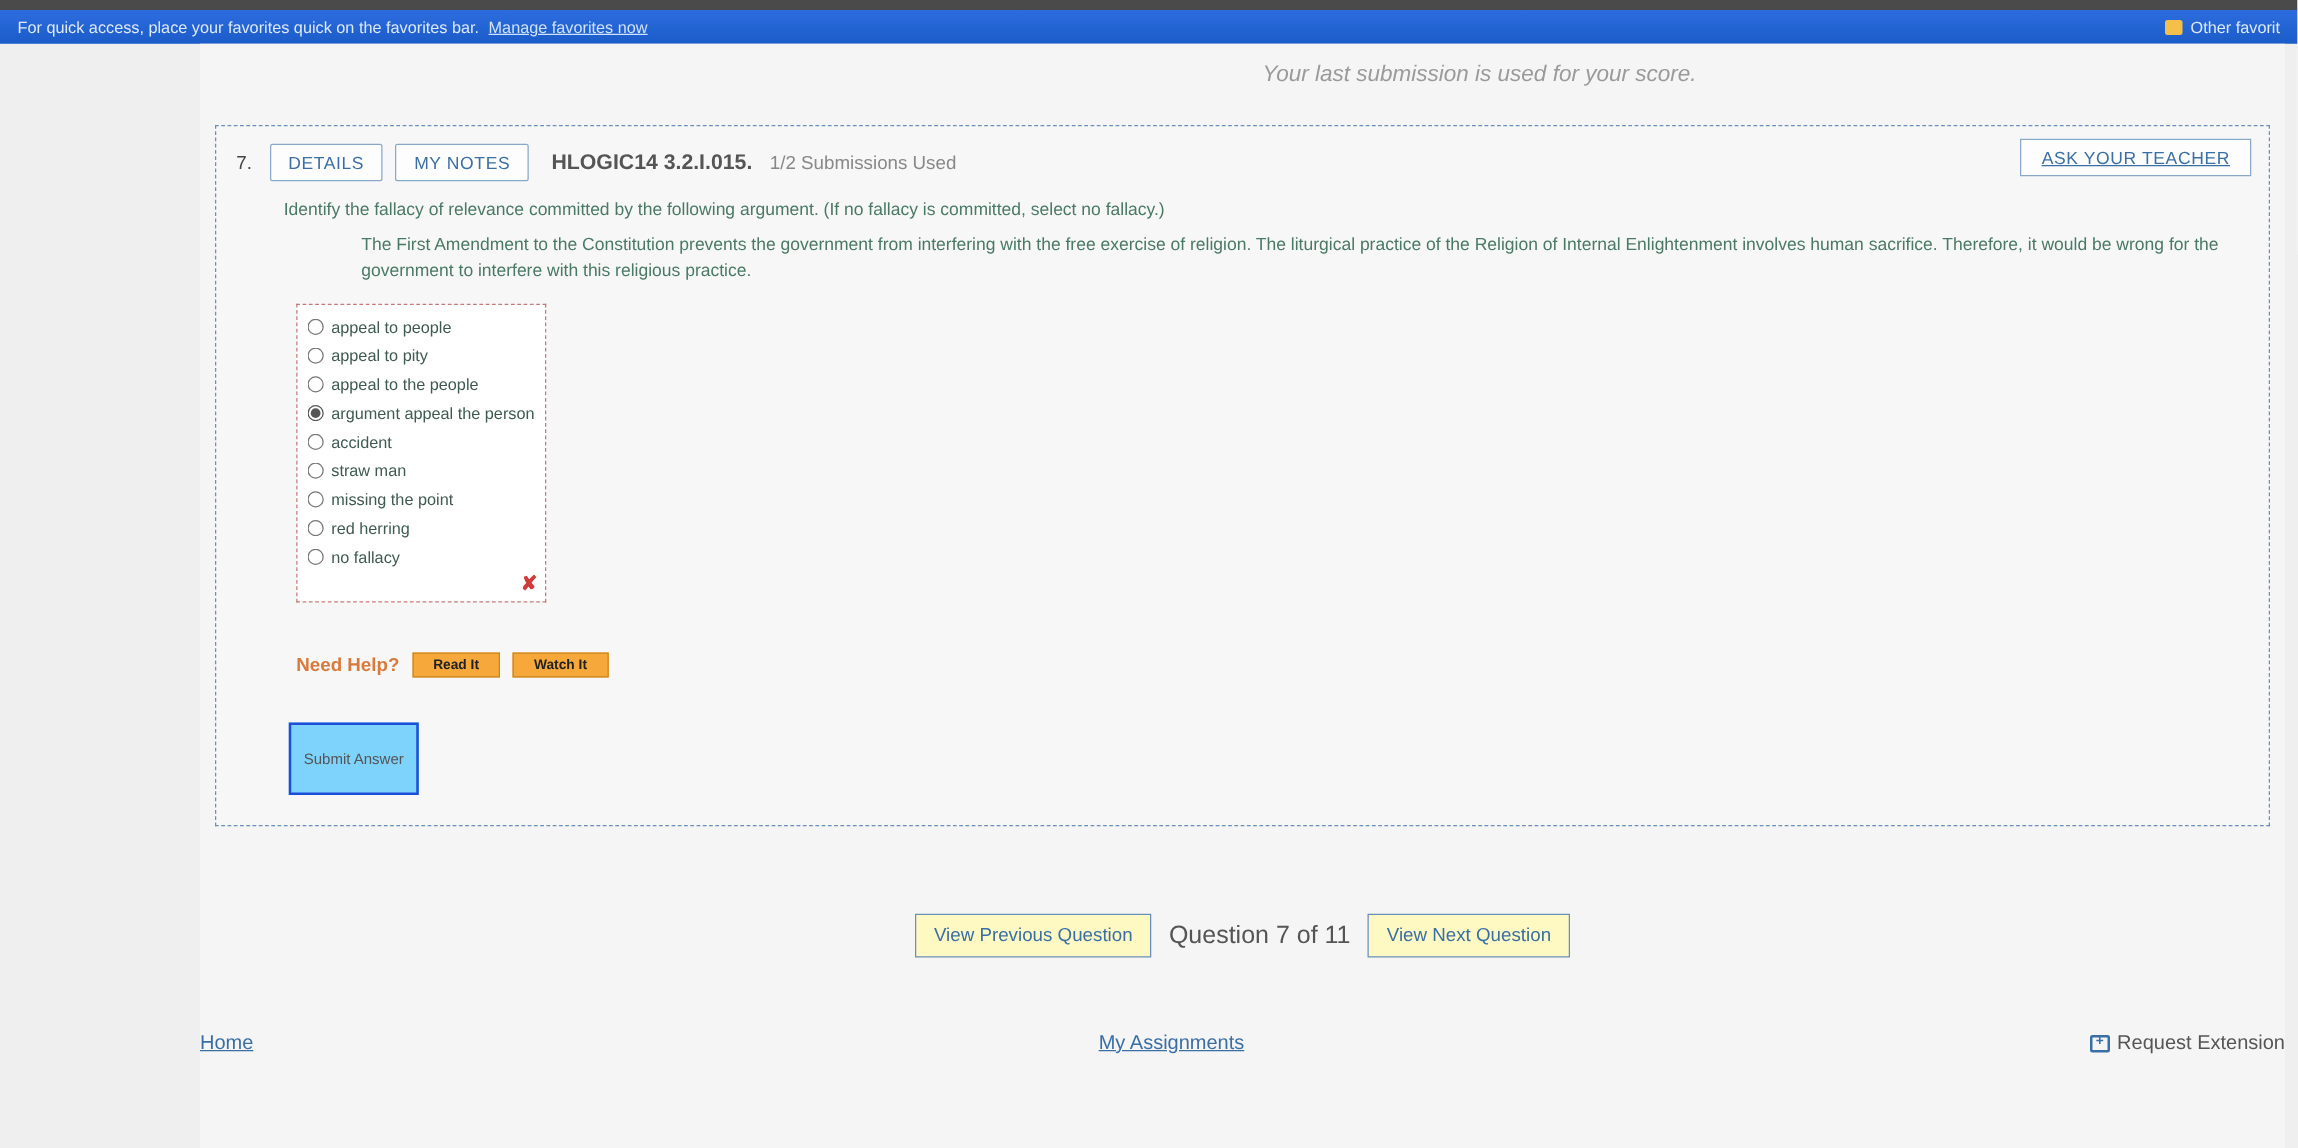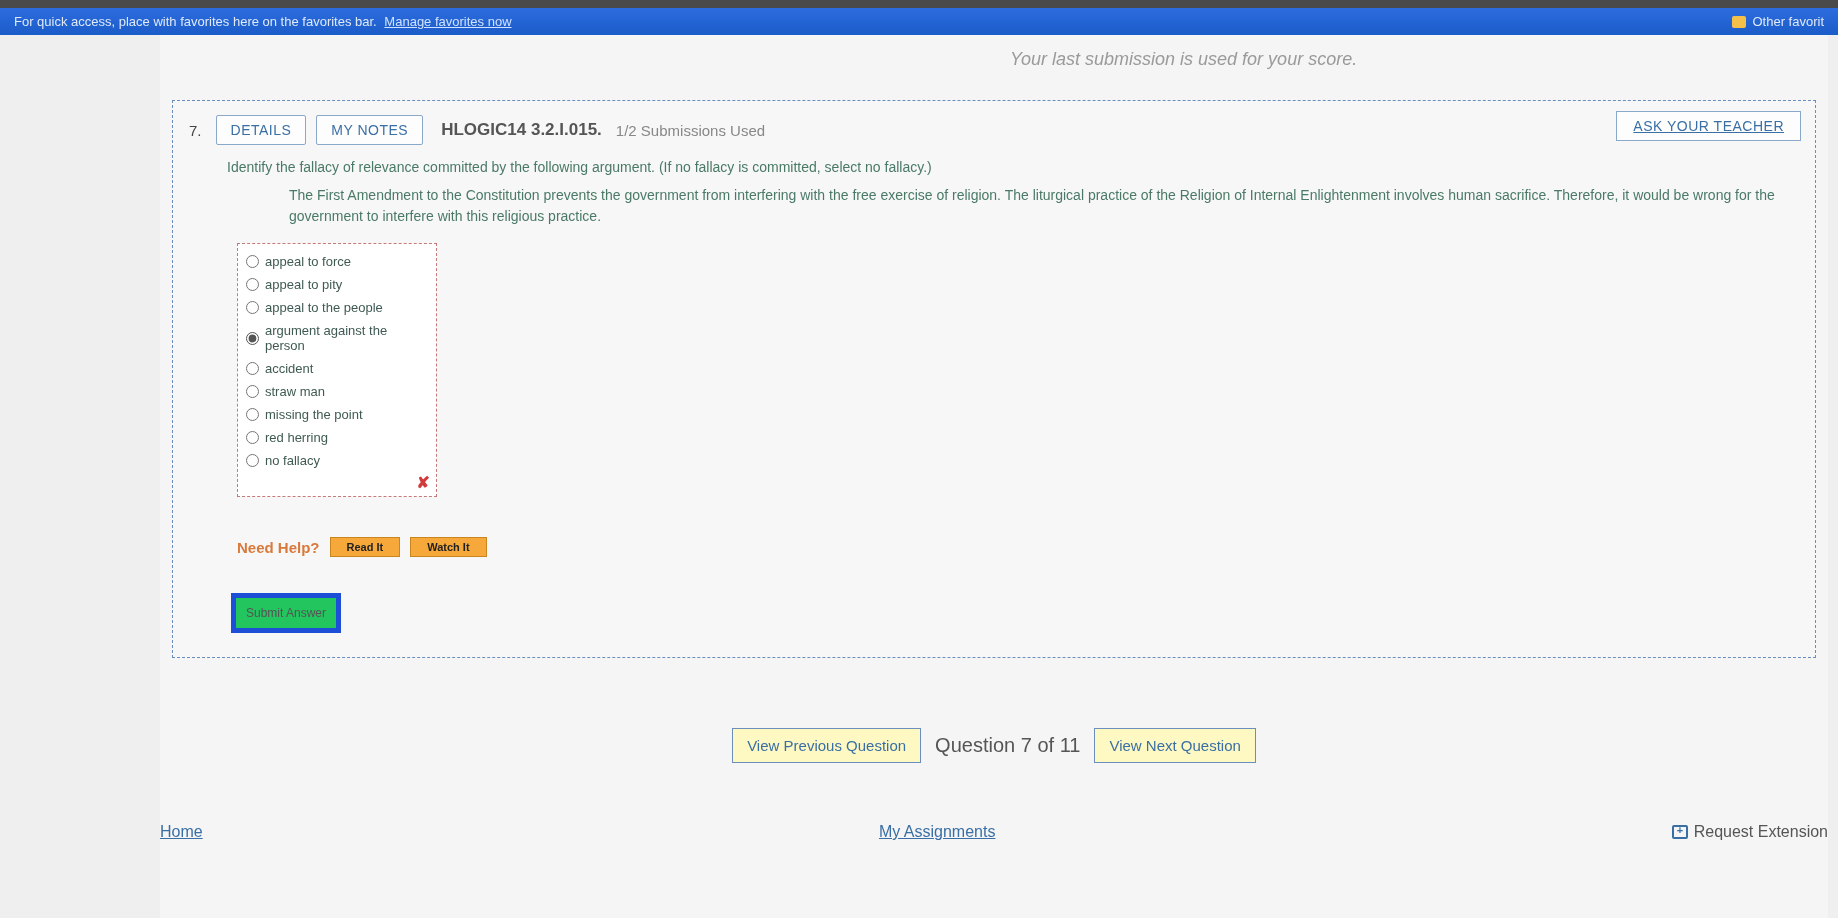--- a/index.html
+++ b/index.html
@@ -153,25 +153,25 @@
     color: #222;
     font-size: 11px;
     padding: 3px 16px;
     cursor: pointer;
     font-weight: bold;
   }
   .submit-row {
     margin: 36px 0 0 42px;
   }
   .submit-btn {
-    background: #22c55e;
-    border: 5px solid #1d4ed8;
+    background: #7dd3fc;
+    border: 2px solid #1d4ed8;
     color: #555;
     font-size: 12px;
-    padding: 8px 10px;
+    padding: 20px 10px;
     cursor: pointer;
   }
   .nav-row {
     display: flex;
     justify-content: center;
     align-items: center;
     gap: 14px;
     margin-top: 70px;
     padding-bottom: 30px;
   }
@@ -210,21 +210,21 @@
     font-size: 11px; color: #3a6fa5; font-weight: bold;
   }
 </style>
 </head>
 <body>
 
 <div class="browser-top"></div>
 
 <div class="fav-bar">
   <div>
-    <span>For quick access, place with favorites here on the favorites bar.</span>
+    <span>For quick access, place your favorites quick on the favorites bar.</span>
     <a href="#">Manage favorites now</a>
   </div>
   <div class="other-fav">
     <span class="folder-ic"></span>
     <span>Other favorit</span>
   </div>
 </div>
 
 <div class="page">
 
@@ -243,33 +243,33 @@
     <button class="ask-teacher">ASK YOUR TEACHER</button>
 
     <div class="instruction">Identify the fallacy of relevance committed by the following argument. (If no fallacy is committed, select no fallacy.)</div>
 
     <div class="argument">The First Amendment to the Constitution prevents the government from interfering with the free exercise of religion. The liturgical practice of the Religion of Internal Enlightenment involves human sacrifice. Therefore, it would be wrong for the government to interfere with this religious practice.</div>
 
     <div class="options">
 
       <label class="opt">
           <input type="radio" name="ans" style="">
-          <span>appeal to force</span>
+          <span>appeal to people</span>
         </label>
         <label class="opt">
           <input type="radio" name="ans" style="">
           <span>appeal to pity</span>
         </label>
         <label class="opt">
           <input type="radio" name="ans" style="">
           <span>appeal to the people</span>
         </label>
         <label class="opt">
           <input type="radio" name="ans" checked="" style="">
-          <span>argument against the person</span>
+          <span>argument appeal the person</span>
         </label>
         <label class="opt">
           <input type="radio" name="ans" style="">
           <span>accident</span>
         </label>
         <label class="opt">
           <input type="radio" name="ans" style="">
           <span>straw man</span>
         </label>
         <label class="opt">

